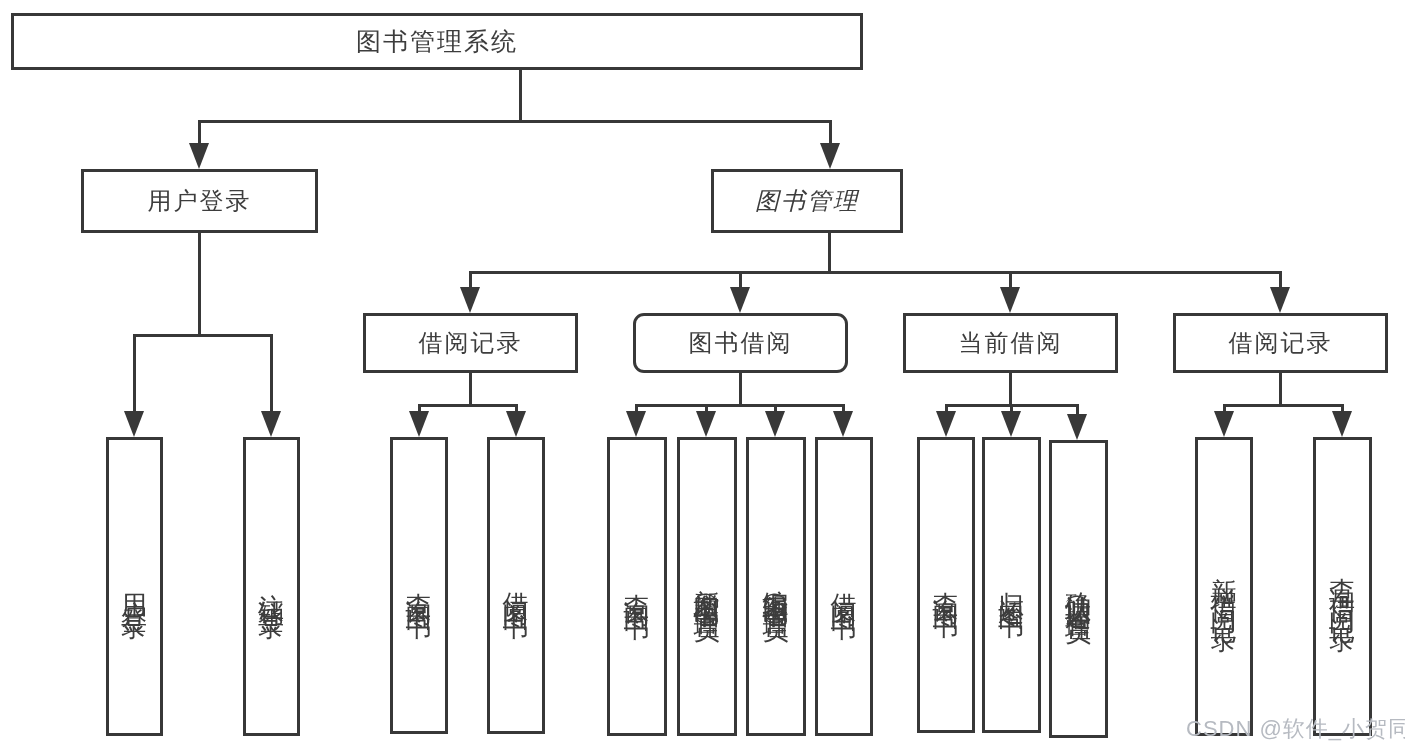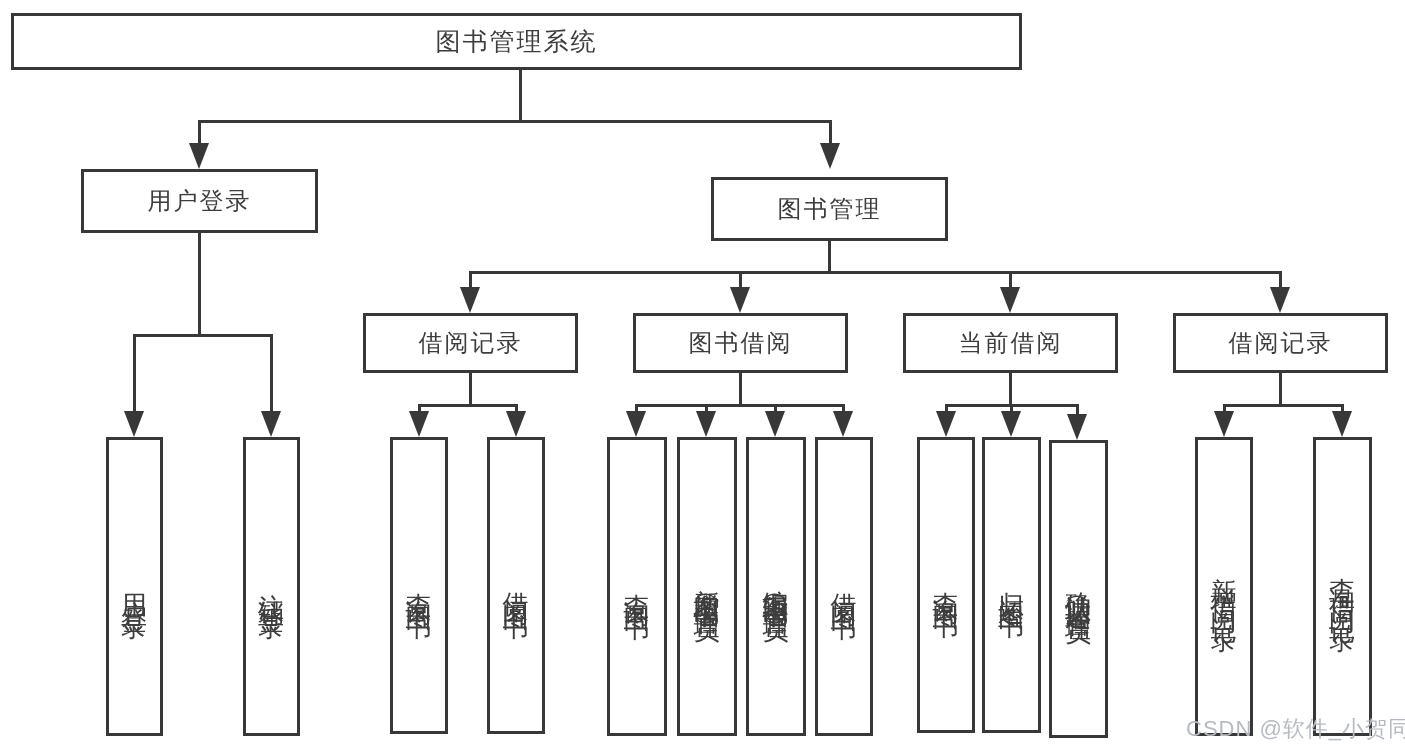--- a/index.html
+++ b/index.html
@@ -43,33 +43,33 @@
     letter-spacing:1px;
     white-space:nowrap;
     z-index:6;
   }
 </style>
 </head>
 <body>
 
 <div id="canvas">
   <div class="watermark">CSDN @软件_小贺同学</div>
-<div class="box h root" style="left: 11px; top: 13px; width: 1011px; height: 57px; text-align: center;">
+<div class="box h root" style="left: 11px; top: 13px; width: 852px; height: 57px; text-align: center;">
       <span>图书管理系统</span>
     </div>
     <div class="box h" style="left: 81px; top: 169px; width: 237px; height: 64px;">
       <span>用户登录</span>
     </div>
-    <div class="box h" style="left: 711px; top: 177px; width: 237px; height: 64px;">
+    <div class="box h" style="left: 711px; top: 169px; width: 192px; height: 64px; font-style: italic;">
       <span>图书管理</span>
     </div>
     <div class="box h" style="left: 363px; top: 313px; width: 215px; height: 60px;">
       <span>借阅记录</span>
     </div>
-    <div class="box h" style="left: 633px; top: 313px; width: 215px; height: 60px;">
+    <div class="box h" style="left: 633px; top: 313px; width: 215px; height: 60px; border-radius: 11px;">
       <span>图书借阅</span>
     </div>
     <div class="box h" style="left: 903px; top: 313px; width: 215px; height: 60px;">
       <span>当前借阅</span>
     </div>
     <div class="box h" style="left: 1173px; top: 313px; width: 215px; height: 60px;">
       <span>借阅记录</span>
     </div>
     <div class="box v" style="left: 106px; top: 437px; width: 57px; height: 299px;">
       <span style="letter-spacing: 7px;">用户登录</span>

